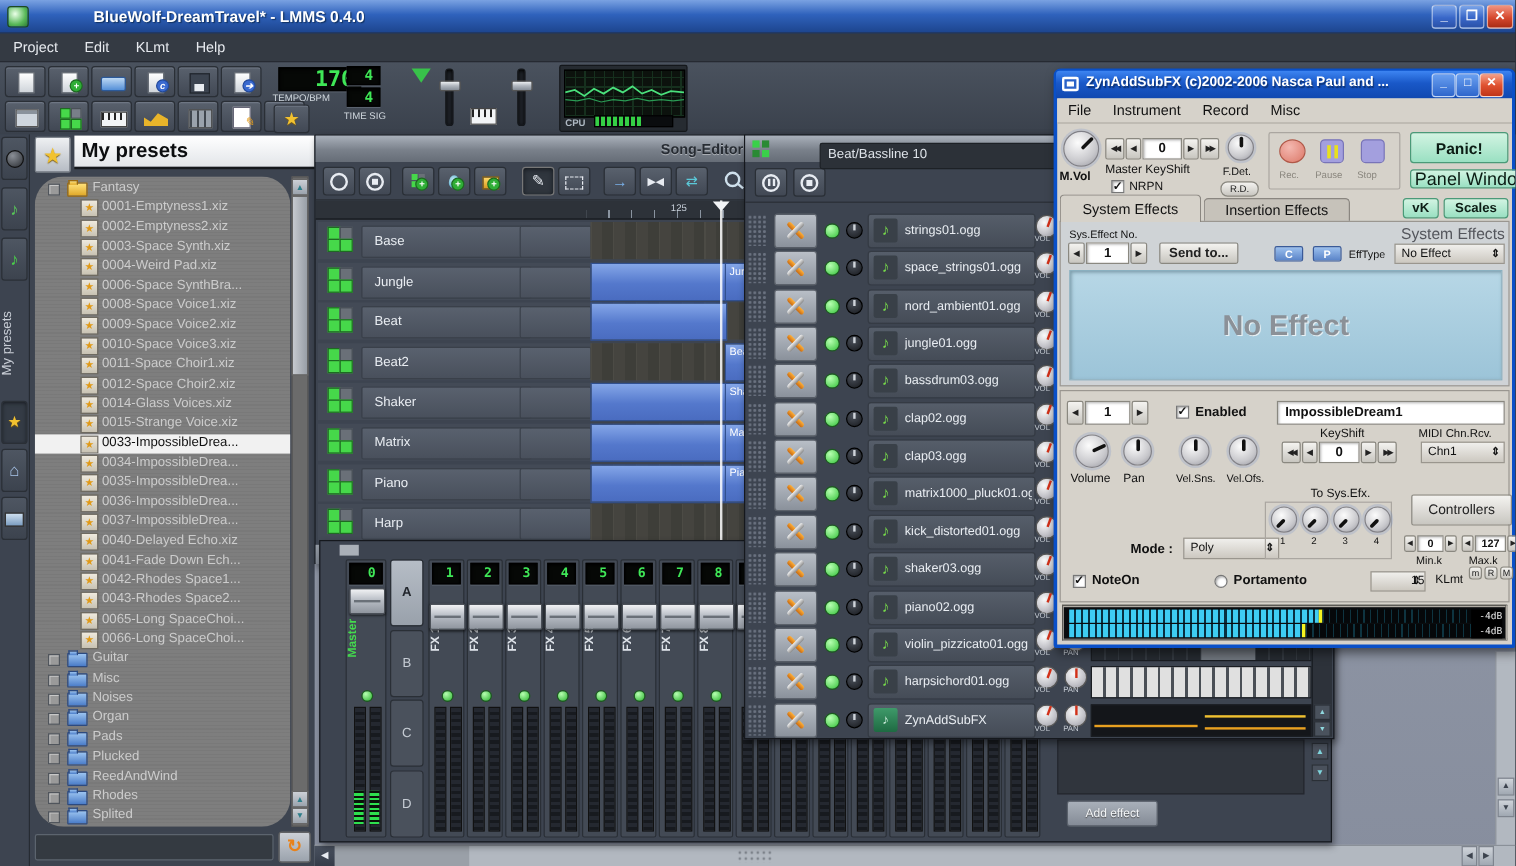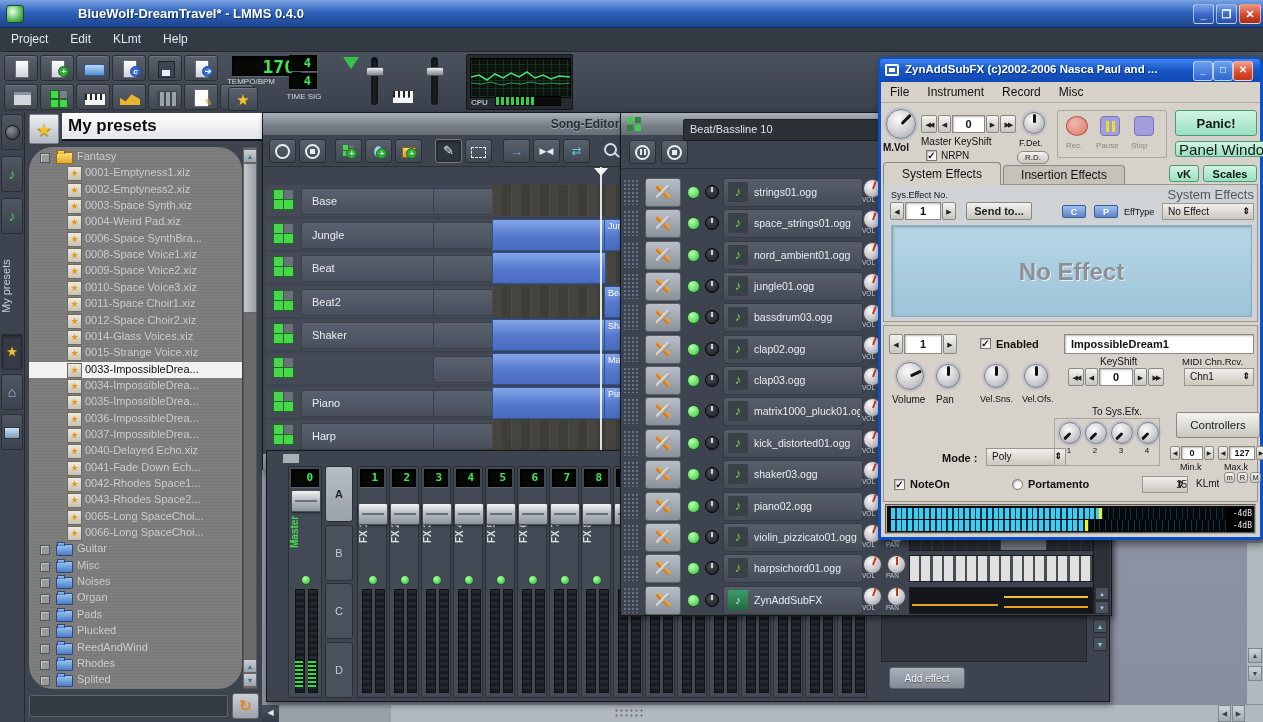--- a/index.html
+++ b/index.html
@@ -365,20 +365,23 @@
     <div class="a ebtn" style="left:36px;top:26px"><span class="ring stop"></span></div>
     <div class="a ebtn" style="left:72px;top:26px"><span class="mini-grid"><i style="left:0;top:0"></i><i style="left:6px;top:0;background:#6a7078"></i><i style="left:0;top:6px"></i><i style="left:6px;top:6px"></i></span><i class="badge g">+</i></div>
     <div class="a ebtn" style="left:102px;top:26px"><span class="mini-drop"></span><i class="badge g">+</i></div>
     <div class="a ebtn" style="left:132px;top:26px"><span class="mini-folder"></span><i class="badge g">+</i></div>
     <div class="a ebtn pressed" style="left:172px;top:26px"><span style="font-size:13px;line-height:22px">✎</span></div>
     <div class="a ebtn" style="left:202px;top:26px"><span style="display:inline-block;width:13px;height:9px;border:1px dashed #e8ecf2;margin-top:7px"></span></div>
     <div class="a ebtn" style="left:240px;top:26px"><span style="color:#7ab0e8;font-weight:bold;font-size:13px;line-height:23px">→</span></div>
     <div class="a ebtn" style="left:270px;top:26px"><span style="font-size:9px;line-height:23px">▶◀</span></div>
     <div class="a ebtn" style="left:300px;top:26px"><span style="color:#5bc8d8;font-size:12px;line-height:23px">⇄</span></div>
     <div class="a ebtn" style="left:334px;top:26px;border:none;background:none"><span class="zoomglass"></span></div>
+    <div class="a se-ruler">
+      <span class="ruler-num">125</span>
+    </div>
     <div>
 
         <div class="a strack none" style="--i: 0;">
           <div class="tgrid">
             <i style="left:0;top:0"></i>
             <i class="dim" style="left:10px;top:0"></i>
             <i style="left:0;top:10px"></i>
             <i style="left:10px;top:10px"></i>
           </div>
           <div class="tname txt">Base</div>
@@ -455,20 +458,21 @@
           </div>
         </div>
 
         <div class="a strack both" style="--i: 5;">
           <div class="tgrid">
             <i style="left:0;top:0"></i>
             <i class="dim" style="left:10px;top:0"></i>
             <i style="left:0;top:10px"></i>
             <i style="left:10px;top:10px"></i>
           </div>
+          <div class="tname txt">Matrix</div>
           <div class="tplate2"></div>
           <div class="ttl">
             <div class="pat pat1"></div>
             <div class="pat pat2">
               <span>Mat</span>
             </div>
           </div>
         </div>
 
         <div class="a strack both" style="--i: 6;">

